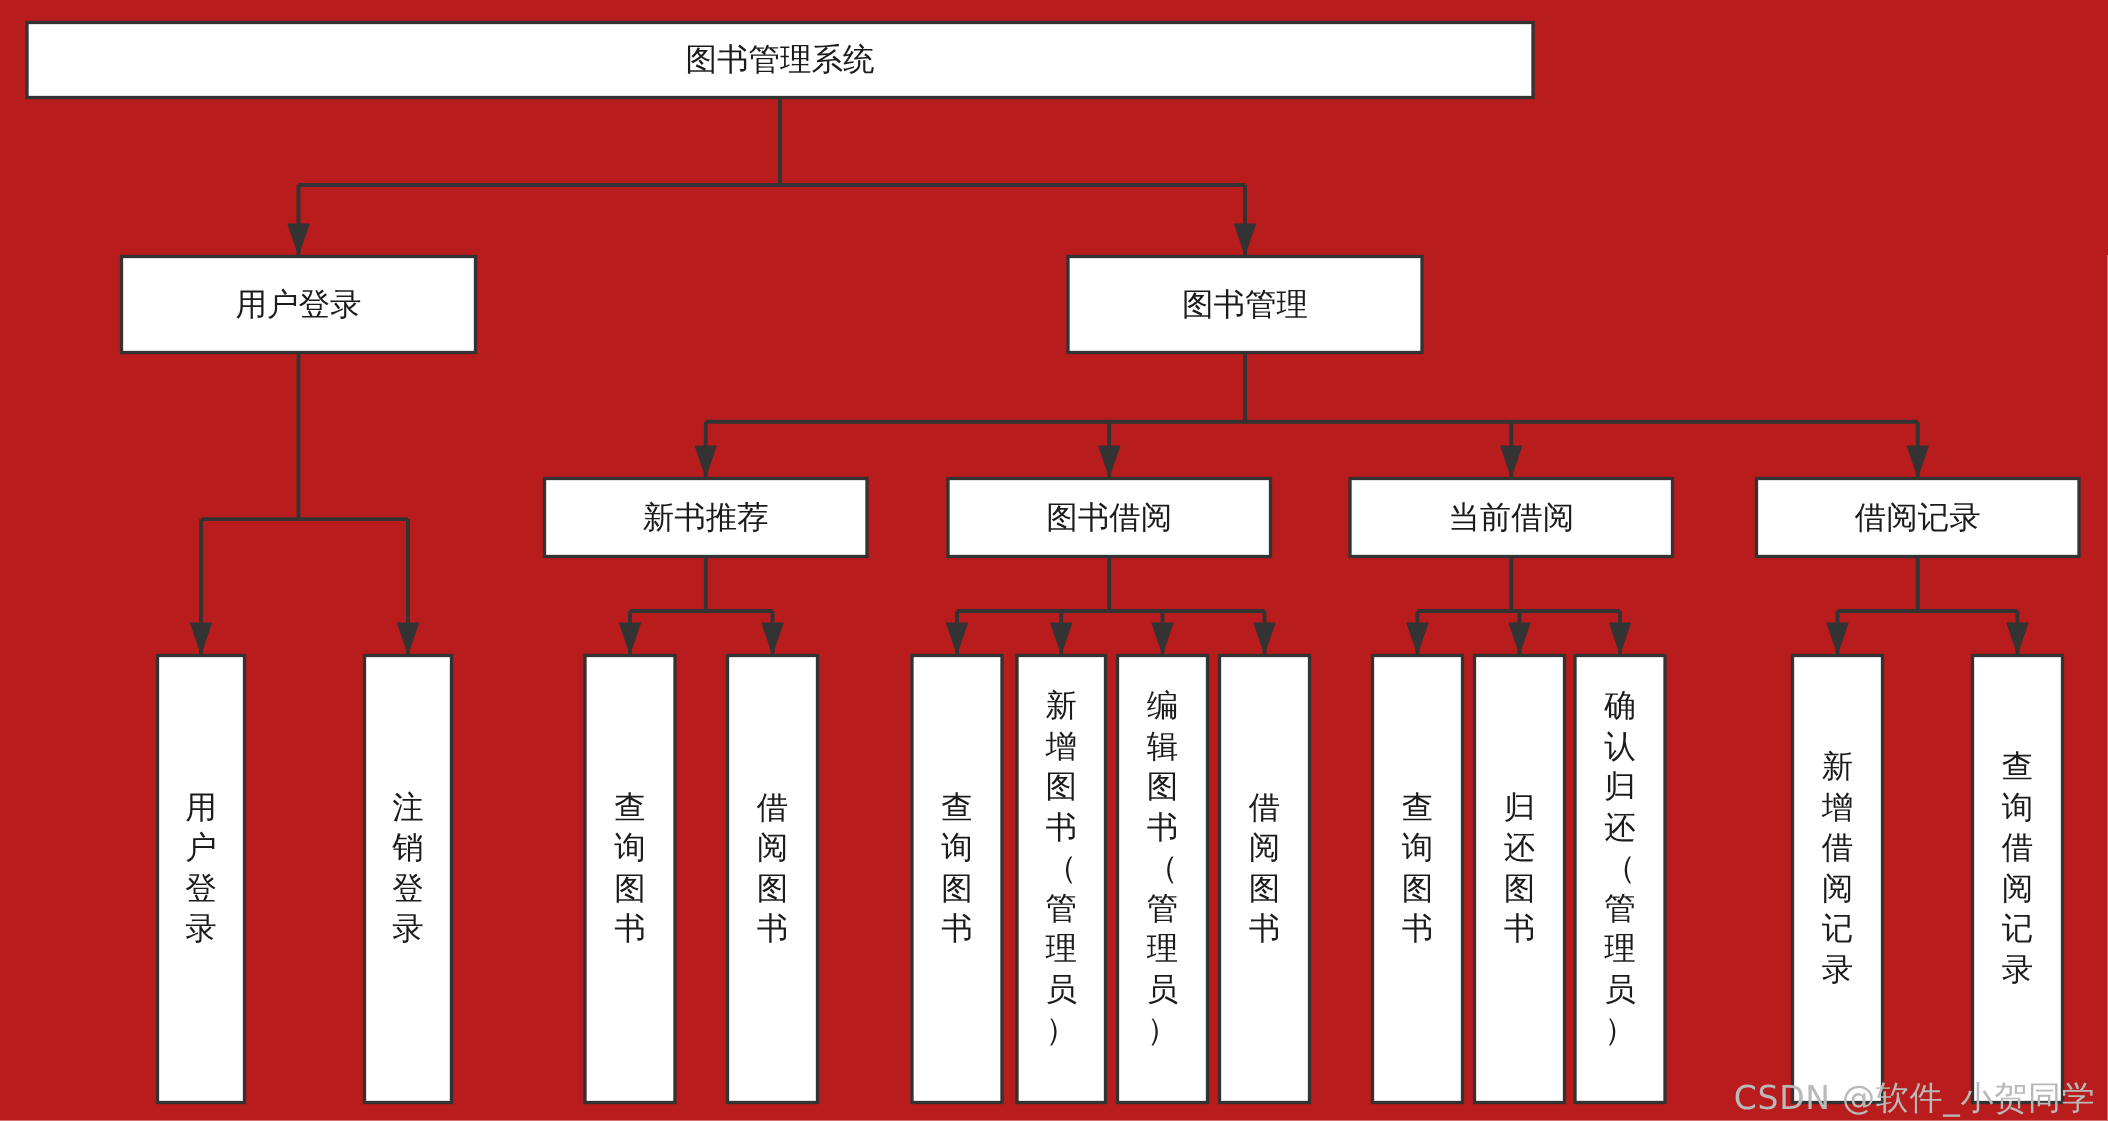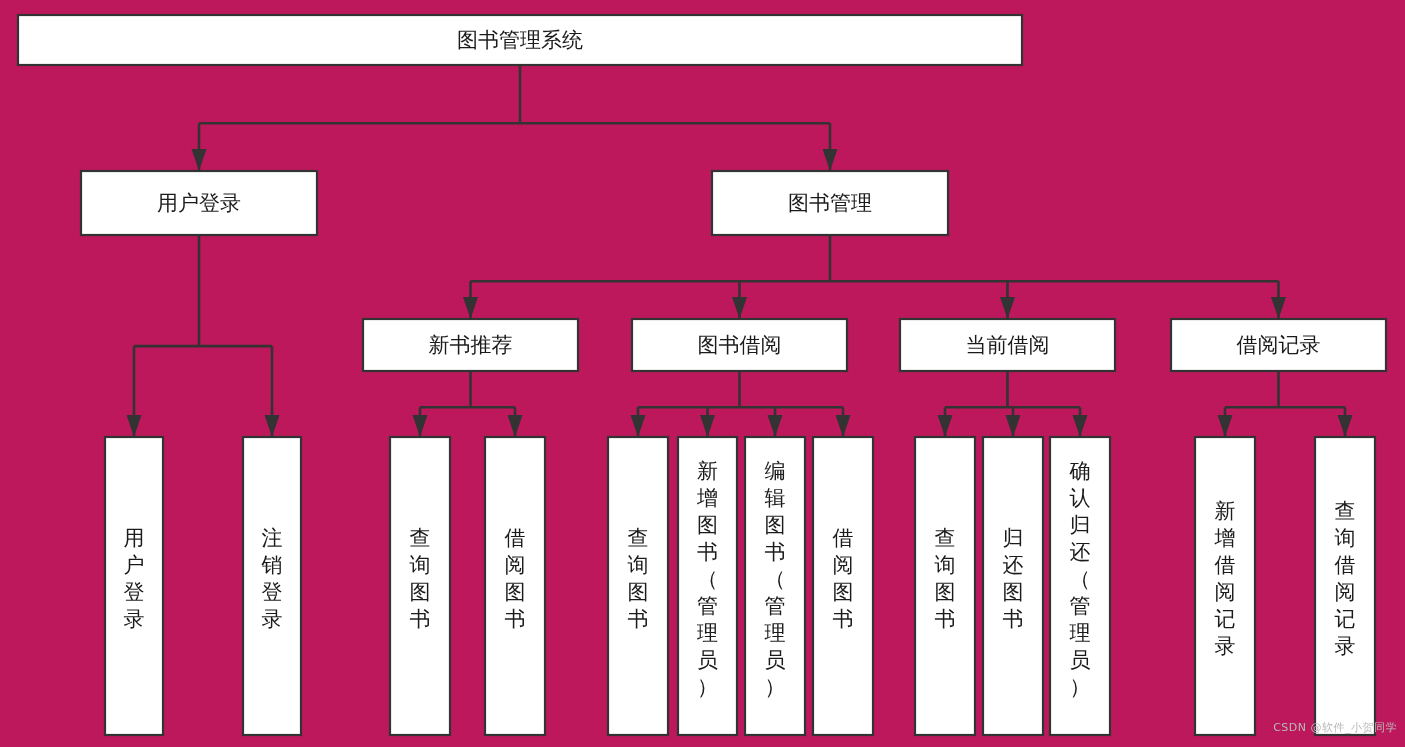--- a/index.html
+++ b/index.html
@@ -10,21 +10,21 @@
   body {
     width: 1405px;
     height: 747px;
     font-family: "DejaVu Sans", "Liberation Sans", sans-serif;
     overflow: hidden;
   }
   #diagram-root {
     position: relative;
     width: 1405px;
     height: 747px;
-    background: #be185d;
+    background: #b91c1c;
   }
   svg.diagram-canvas {
     position: absolute;
     top: 0;
     left: 0;
     width: 1405px;
     height: 747px;
   }
   .node-box {
     fill: #ffffff;
@@ -50,23 +50,23 @@
   }
   .node-label-v {
     font-family: "DejaVu Sans", "Liberation Sans", sans-serif;
     font-size: 21px;
     fill: #1b1b1b;
     text-anchor: middle;
   }
   .watermark-text {
     position: absolute;
     right: 8px;
-    bottom: 12px;
-    font-family: "DejaVu Sans", "Liberation Sans", sans-serif;
-    font-size: 11px;
+    bottom: 0;
+    font-family: "DejaVu Sans", "Liberation Sans", sans-serif;
+    font-size: 22px;
     color: #b9b9b9;
     white-space: nowrap;
     letter-spacing: 0.5px;
   }
 </style>
 </head>
 <body>
 
 <div id="diagram-root">
   <svg class="diagram-canvas" id="diagram-svg" viewBox="0 0 1405 747" xmlns="http://www.w3.org/2000/svg">

